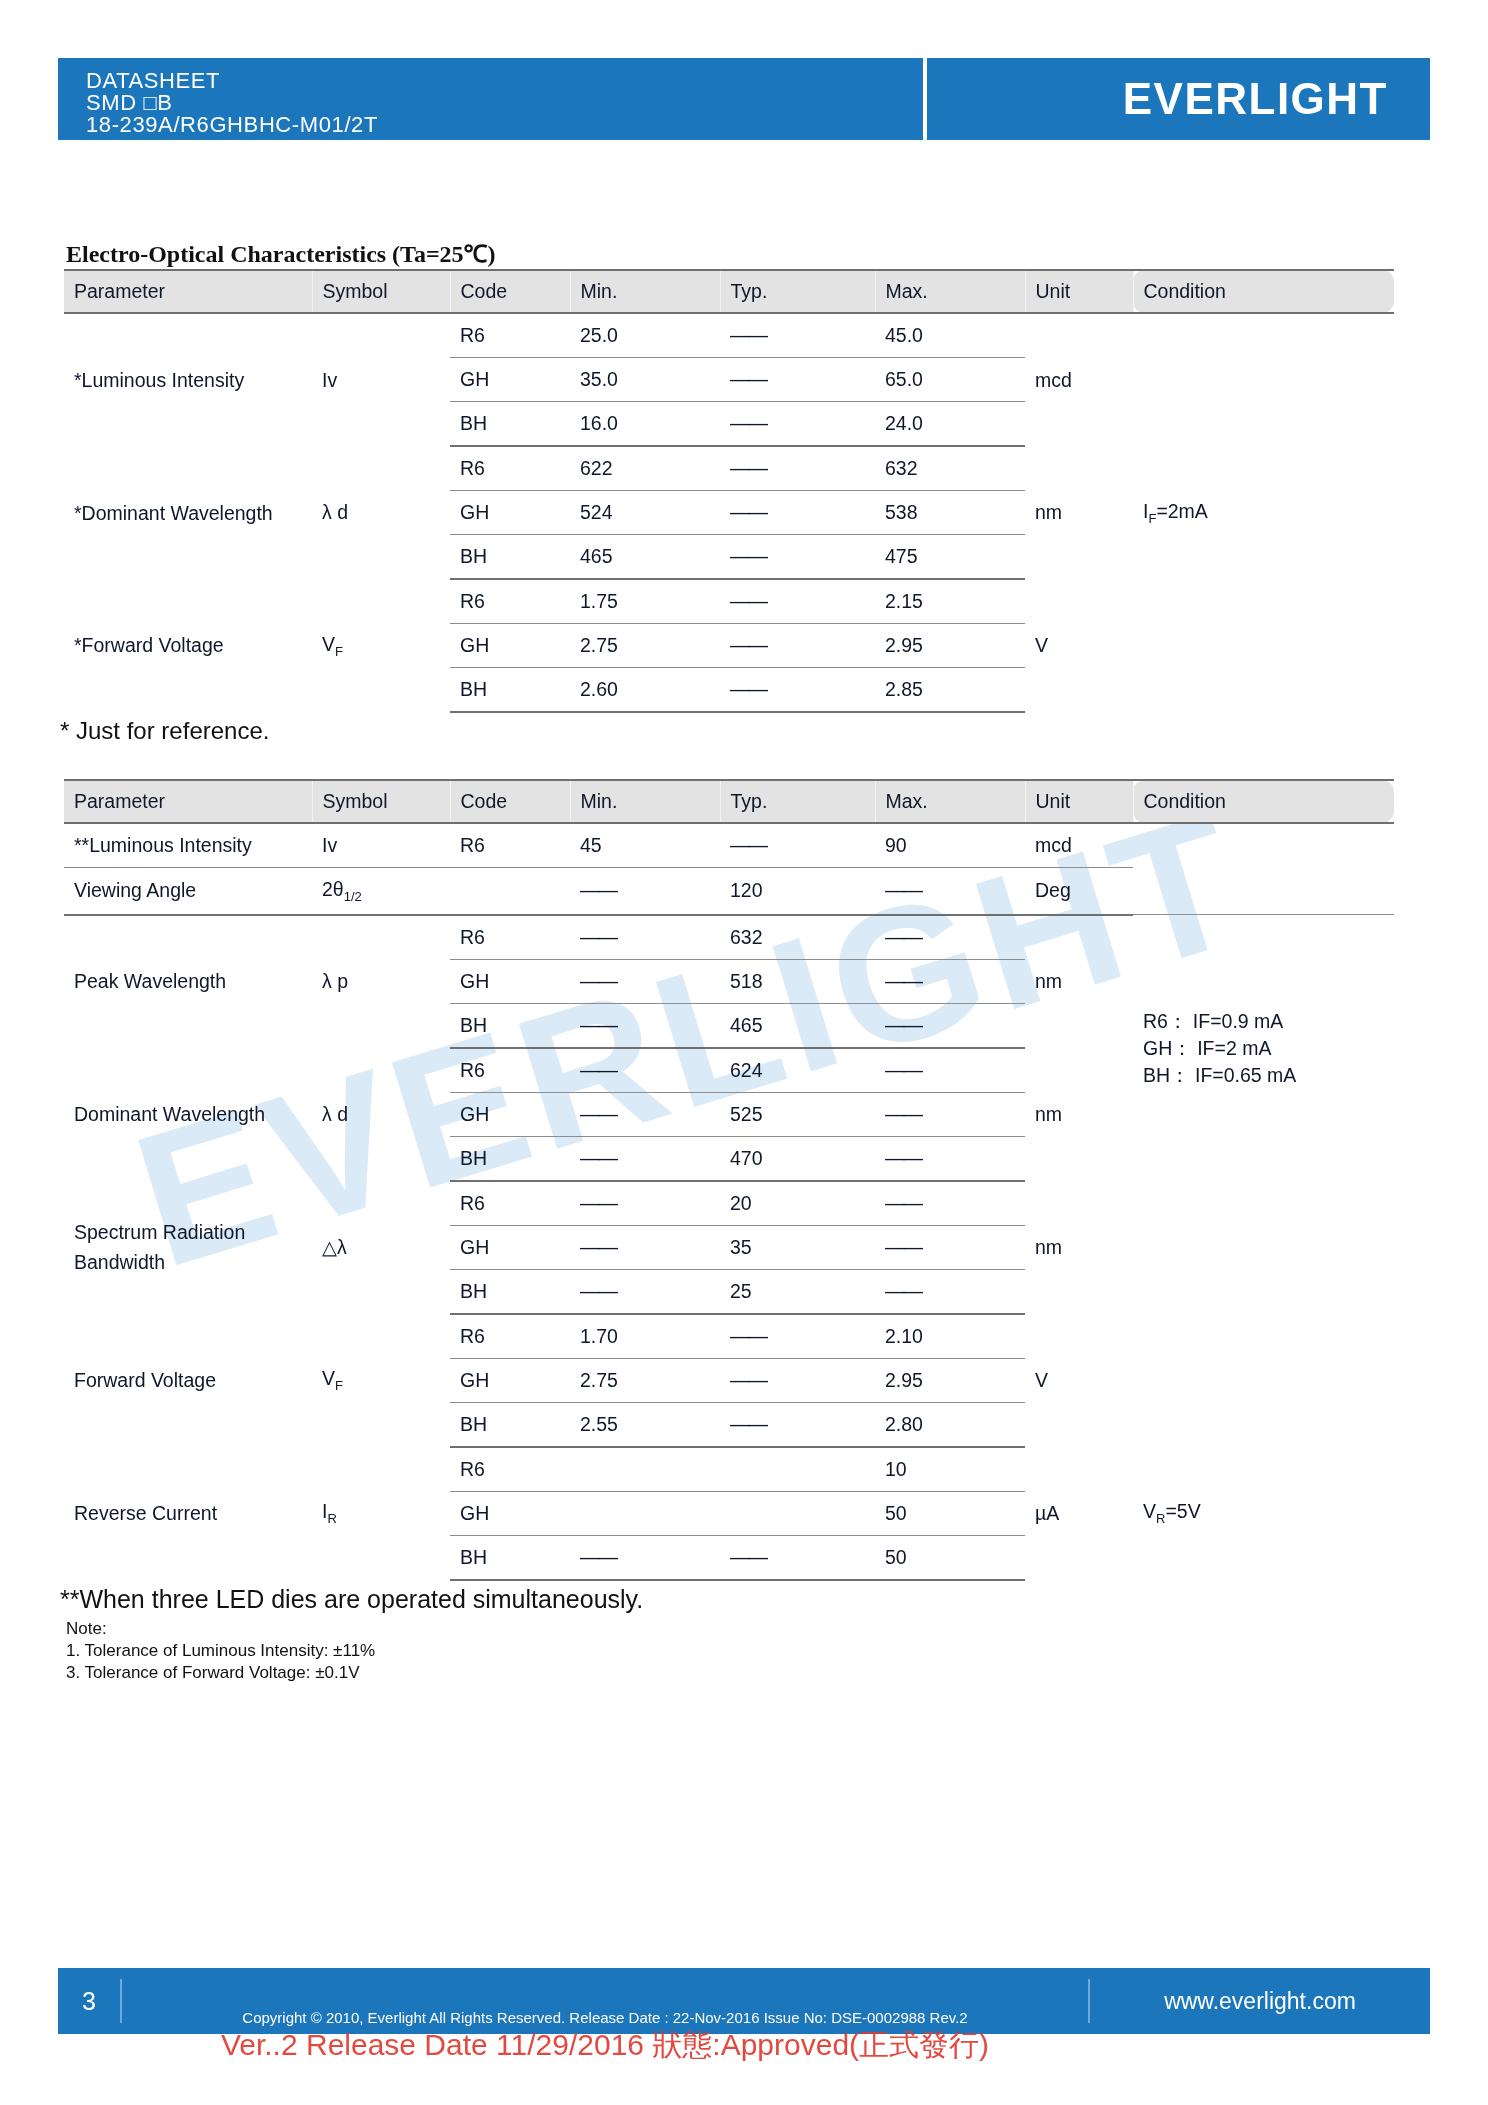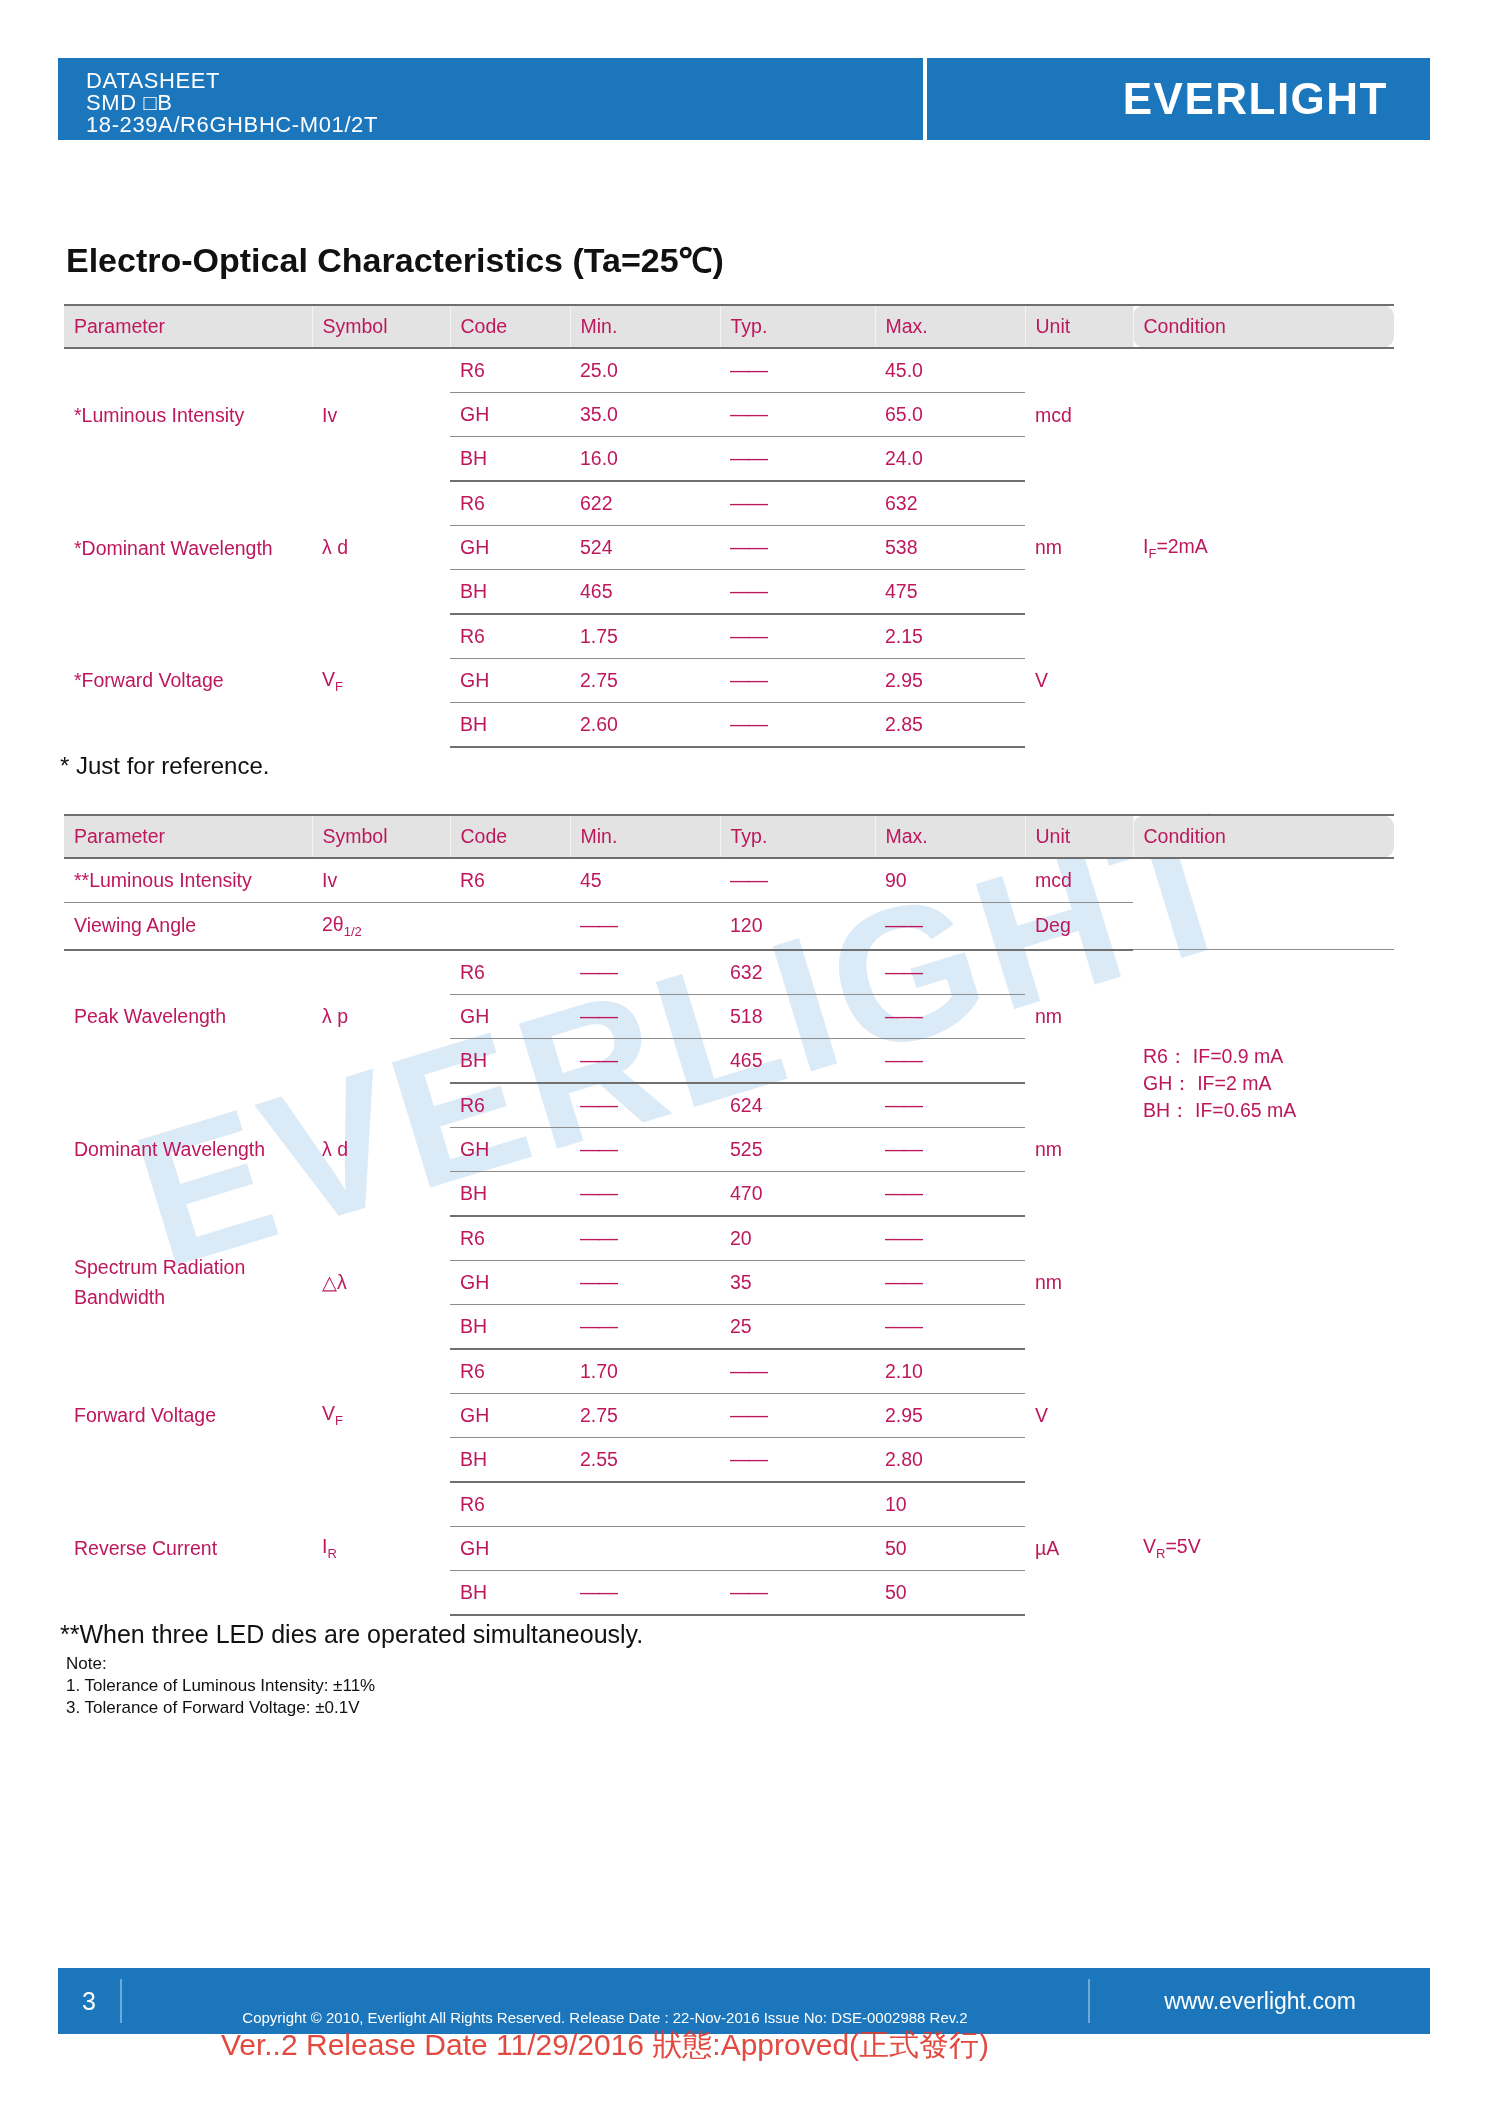--- a/index.html
+++ b/index.html
@@ -61,34 +61,34 @@
     font-family: "Liberation Sans", sans-serif;
     z-index: 0;
     white-space: nowrap;
     pointer-events: none;
   }
 
   
   .content { position: absolute; left:58px; top:236px; width:1372px; z-index:2; }
 
   .section-title {
-    font-size: 34px;
+    font-size: 24px;
     font-weight: bold;
     color:#111;
-    margin: 0 0 22px 8px;
-    font-family: Liberation Sans, sans-serif;
+    margin: 0 0 0 8px;
+    font-family: Liberation Serif, serif;
   }
 
   table.spec {
     border-collapse: collapse;
     width: 1330px;
     margin-left: 6px;
     table-layout: fixed;
     font-size: 19px;
-    color:#be185d;
+    color:#0f172a;
   }
   table.spec thead th {
     background: #e3e3e3;
     font-weight: normal;
     text-align: left;
     padding: 9px 0 9px 10px;
     font-size: 19.5px;
     border-top: 2px solid #6f6f6f;
     border-bottom: 2px solid #6f6f6f;
     border-right: 1px solid #f3f3f3;

